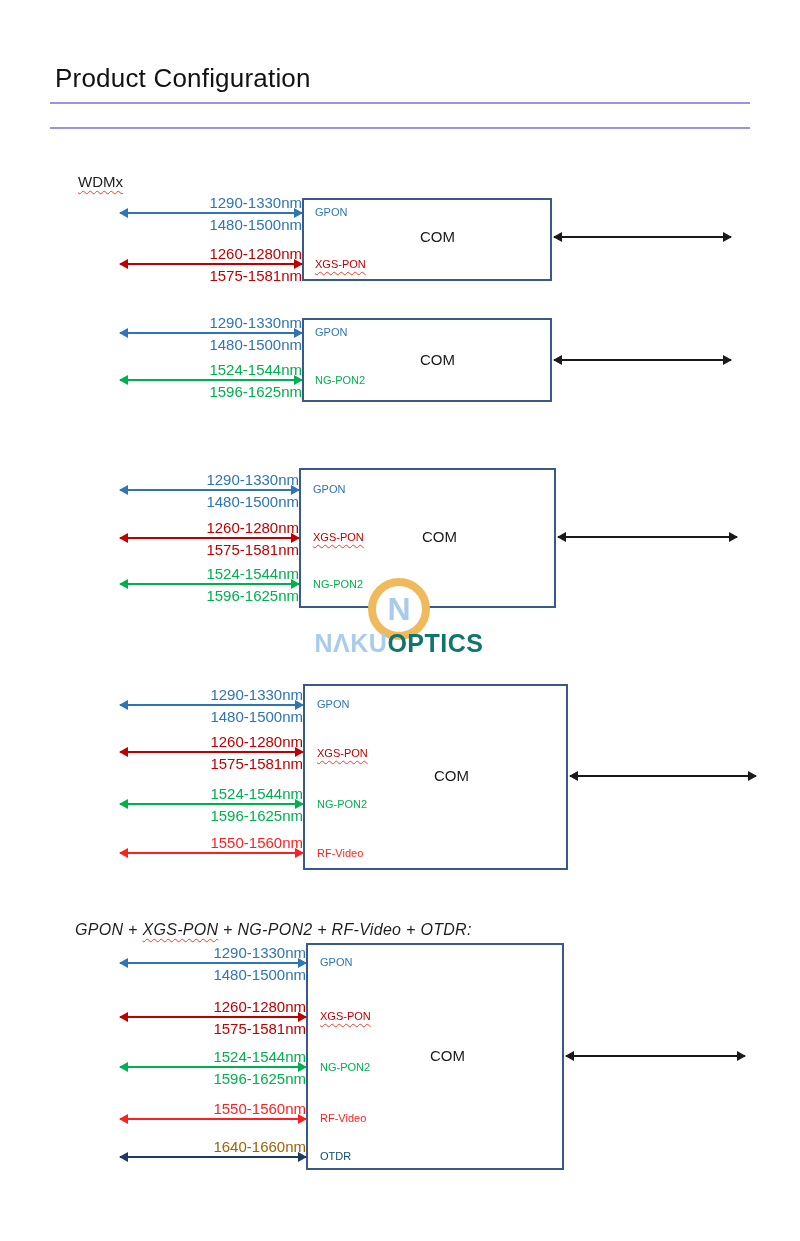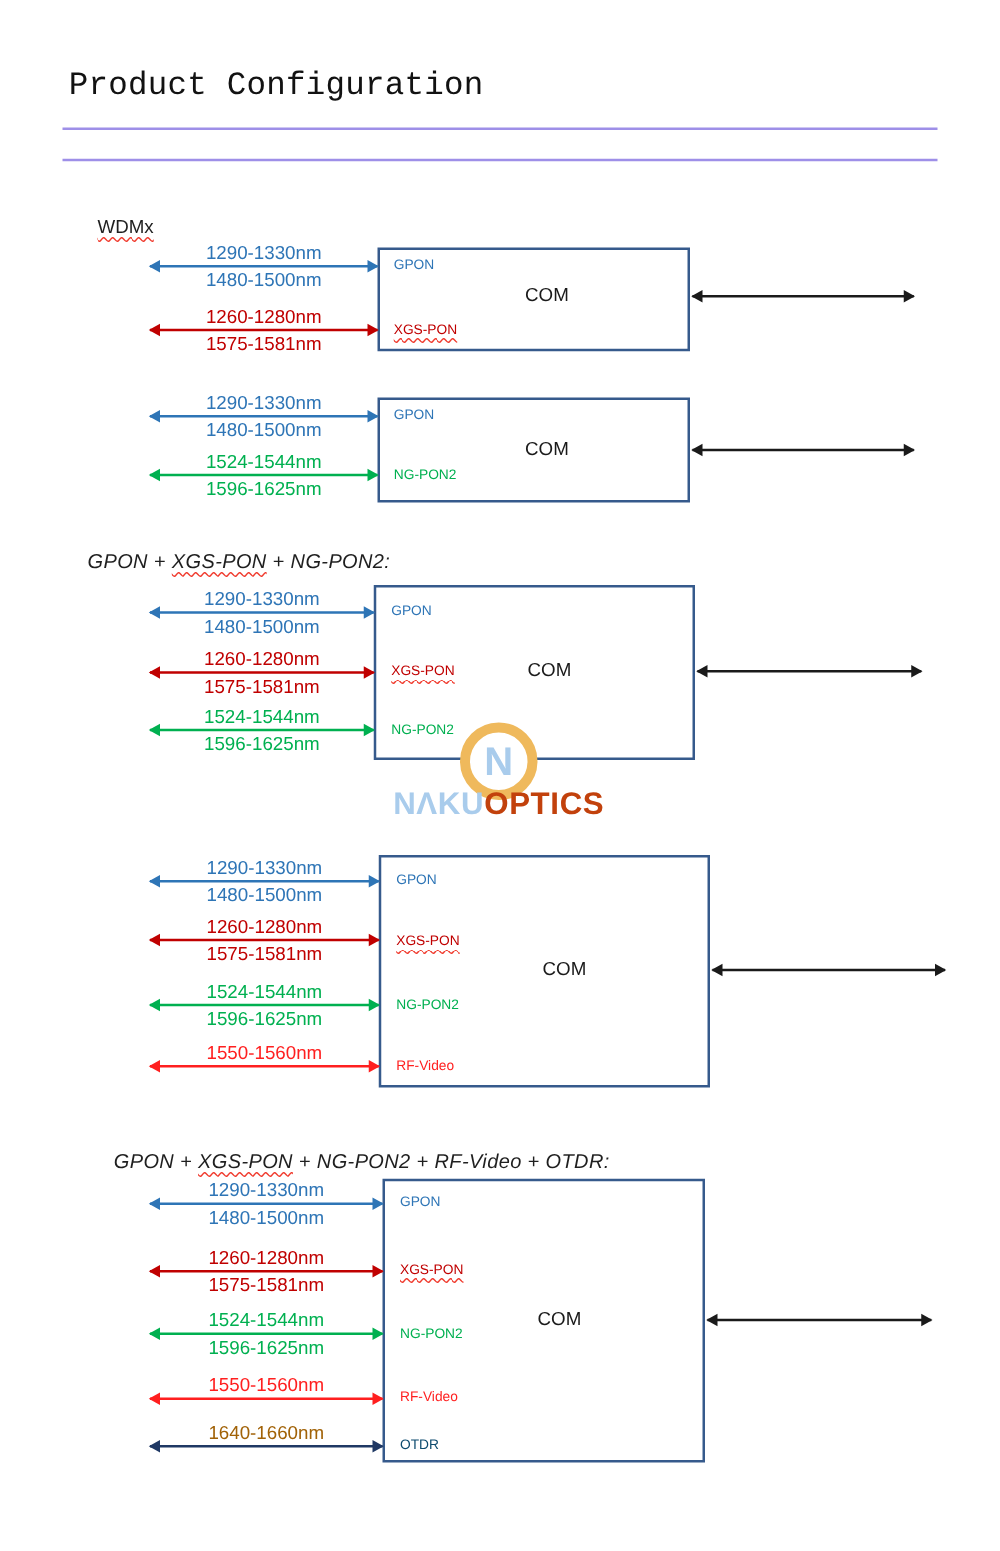--- a/index.html
+++ b/index.html
@@ -1,28 +1,28 @@
 <!DOCTYPE html>
 <html><head>
 <meta charset="utf-8">
 <title>Product Configuration</title>
 <style>
   html,body{margin:0;padding:0;background:#fff;}
   .canvas{position:relative;width:800px;height:1241px;background:#ffffff;overflow:hidden;
           font-family:"Liberation Sans",sans-serif;color:#1a1a1a;}
-  .title{position:absolute;left:55px;top:53px;font-family:Liberation Mono, monospace;
+  .title{position:absolute;left:55px;top:63px;font-family:Liberation Sans, sans-serif;
          font-size:26px;color:#121212;letter-spacing:0.2px;}
   .rule{position:absolute;left:50px;width:700px;height:2px;background:currentColor;}
   .hdr{position:absolute;font-size:16px;font-style:italic;color:#1f1f1f;letter-spacing:0.3px;white-space:nowrap;}
   .dlabel{position:absolute;font-size:15px;color:#1f1f1f;}
   .wavy{text-decoration-line:underline;text-decoration-style:wavy;
         text-decoration-color:#f03b2e;text-decoration-thickness:1px;text-underline-offset:3px;}
   .box{position:absolute;border:2px solid currentColor;box-sizing:border-box;background:transparent;}
   .port{position:absolute;font-size:11px;line-height:16px;white-space:nowrap;}
-  .wl{position:absolute;text-align:center;font-size:15px;line-height:16px;white-space:nowrap;}
+  .wl{position:absolute;text-align:right;font-size:15px;line-height:16px;white-space:nowrap;}
   .com{position:absolute;width:120px;text-align:left;font-size:15px;line-height:16px;}
   .arrow{position:absolute;height:2px;background:currentColor;}
   .arrow::before{content:"";position:absolute;left:-1px;top:-4px;width:0;height:0;
                  border-top:5px solid transparent;border-bottom:5px solid transparent;
                  border-right:9px solid currentColor;}
   .arrow::after{content:"";position:absolute;right:-1px;top:-4px;width:0;height:0;
                 border-top:5px solid transparent;border-bottom:5px solid transparent;
                 border-left:9px solid currentColor;}
   .logo-ring{position:absolute;left:368px;top:578px;width:46px;height:46px;border:8px solid currentColor;
              border-radius:50%;background:#fff;z-index:6;text-align:center;}
@@ -57,44 +57,41 @@
   <div class="port" style="left: 315px; top: 372px; color: rgb(0, 176, 80);">NG-PON2</div>
   <div class="wl" style="left: 120px; top: 315px; width: 182px; color: rgb(46, 117, 182);">1290-1330nm</div>
   <div class="arrow" style="left: 120px; top: 332px; width: 182px; color: rgb(46, 117, 182);"></div>
   <div class="wl" style="left: 120px; top: 337px; width: 182px; color: rgb(46, 117, 182);">1480-1500nm</div>
   <div class="wl" style="left: 120px; top: 362px; width: 182px; color: rgb(0, 176, 80);">1524-1544nm</div>
   <div class="arrow" style="left: 120px; top: 379px; width: 182px; color: rgb(0, 176, 80);"></div>
   <div class="wl" style="left: 120px; top: 384px; width: 182px; color: rgb(0, 176, 80);">1596-1625nm</div>
   <div class="com" style="left:420px;top:352px;">COM</div>
   <div class="arrow" style="left: 554px; top: 359px; width: 177px; color: rgb(26, 26, 26);"></div>
 
-  <div class="hdr" style="left:70px;top:441px;">
-    <span>GPON + </span><span class="wavy">XGS-PON</span><span> + NG-PON2:</span>
-  </div>
   <div class="box" style="left: 299px; top: 468px; width: 257px; height: 140px; color: rgb(54, 90, 140);"></div>
   <div class="port" style="left: 313px; top: 481px; color: rgb(46, 117, 182);">GPON</div>
   <div class="port wavy" style="left: 313px; top: 529px; color: rgb(192, 0, 0);">XGS-PON</div>
   <div class="port" style="left: 313px; top: 576px; color: rgb(0, 176, 80);">NG-PON2</div>
   <div class="wl" style="left: 120px; top: 472px; width: 179px; color: rgb(46, 117, 182);">1290-1330nm</div>
   <div class="arrow" style="left: 120px; top: 489px; width: 179px; color: rgb(46, 117, 182);"></div>
   <div class="wl" style="left: 120px; top: 494px; width: 179px; color: rgb(46, 117, 182);">1480-1500nm</div>
   <div class="wl" style="left: 120px; top: 520px; width: 179px; color: rgb(192, 0, 0);">1260-1280nm</div>
   <div class="arrow" style="left: 120px; top: 537px; width: 179px; color: rgb(192, 0, 0);"></div>
   <div class="wl" style="left: 120px; top: 542px; width: 179px; color: rgb(192, 0, 0);">1575-1581nm</div>
   <div class="wl" style="left: 120px; top: 566px; width: 179px; color: rgb(0, 176, 80);">1524-1544nm</div>
   <div class="arrow" style="left: 120px; top: 583px; width: 179px; color: rgb(0, 176, 80);"></div>
   <div class="wl" style="left: 120px; top: 588px; width: 179px; color: rgb(0, 176, 80);">1596-1625nm</div>
   <div class="com" style="left:422px;top:529px;">COM</div>
   <div class="arrow" style="left: 558px; top: 536px; width: 179px; color: rgb(26, 26, 26);"></div>
 
   <div class="logo-ring" style="color: rgb(239, 185, 92);">
     <span style="color: rgb(169, 204, 236);">N</span>
   </div>
   <div class="logo-text">
-    <span style="color: rgb(169, 204, 236); margin-top: 40px;">NΛKU</span><span style="color: #c2410c;">OPTICS</span>
+    <span style="color: rgb(169, 204, 236); margin-top: 40px;">NΛKU</span><span style="color: #0f766e;">OPTICS</span>
   </div>
 
   <div class="box" style="left: 303px; top: 684px; width: 265px; height: 186px; color: rgb(54, 90, 140);"></div>
   <div class="port" style="left: 317px; top: 696px; color: rgb(46, 117, 182);">GPON</div>
   <div class="port wavy" style="left: 317px; top: 745px; color: rgb(192, 0, 0);">XGS-PON</div>
   <div class="port" style="left: 317px; top: 796px; color: rgb(0, 176, 80);">NG-PON2</div>
   <div class="port" style="left: 317px; top: 845px; color: rgb(255, 31, 31);">RF-Video</div>
   <div class="wl" style="left: 120px; top: 687px; width: 183px; color: rgb(46, 117, 182);">1290-1330nm</div>
   <div class="arrow" style="left: 120px; top: 704px; width: 183px; color: rgb(46, 117, 182);"></div>
   <div class="wl" style="left: 120px; top: 709px; width: 183px; color: rgb(46, 117, 182);">1480-1500nm</div>
@@ -102,21 +99,21 @@
   <div class="arrow" style="left: 120px; top: 751px; width: 183px; color: rgb(192, 0, 0);"></div>
   <div class="wl" style="left: 120px; top: 756px; width: 183px; color: rgb(192, 0, 0);">1575-1581nm</div>
   <div class="wl" style="left: 120px; top: 786px; width: 183px; color: rgb(0, 176, 80);">1524-1544nm</div>
   <div class="arrow" style="left: 120px; top: 803px; width: 183px; color: rgb(0, 176, 80);"></div>
   <div class="wl" style="left: 120px; top: 808px; width: 183px; color: rgb(0, 176, 80);">1596-1625nm</div>
   <div class="wl" style="left: 120px; top: 835px; width: 183px; color: rgb(255, 31, 31);">1550-1560nm</div>
   <div class="arrow" style="left: 120px; top: 852px; width: 183px; color: rgb(255, 31, 31);"></div>
   <div class="com" style="left:434px;top:768px;">COM</div>
   <div class="arrow" style="left: 570px; top: 775px; width: 186px; color: rgb(26, 26, 26);"></div>
 
-  <div class="hdr" style="left:91px;top:921px;">
+  <div class="hdr" style="left:75px;top:921px;">
     <span>GPON + </span><span class="wavy">XGS-PON</span><span> + NG-PON2 + RF-Video + OTDR:</span>
   </div>
   <div class="box" style="left: 306px; top: 943px; width: 258px; height: 227px; color: rgb(54, 90, 140);"></div>
   <div class="port" style="left: 320px; top: 954px; color: rgb(46, 117, 182);">GPON</div>
   <div class="port wavy" style="left: 320px; top: 1008px; color: rgb(192, 0, 0);">XGS-PON</div>
   <div class="port" style="left: 320px; top: 1059px; color: rgb(0, 176, 80);">NG-PON2</div>
   <div class="port" style="left: 320px; top: 1110px; color: rgb(255, 31, 31);">RF-Video</div>
   <div class="port" style="left: 320px; top: 1148px; color: #0c4a6e;">OTDR</div>
   <div class="wl" style="left: 120px; top: 945px; width: 186px; color: rgb(46, 117, 182);">1290-1330nm</div>
   <div class="arrow" style="left: 120px; top: 962px; width: 186px; color: rgb(46, 117, 182);"></div>

